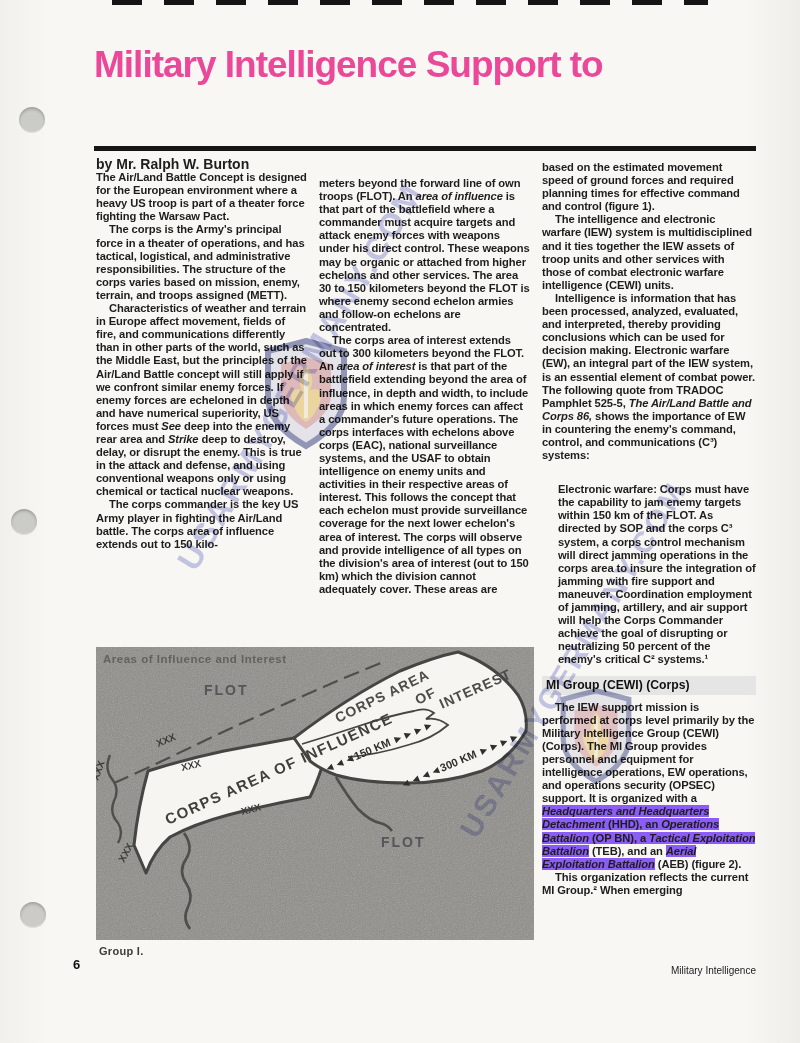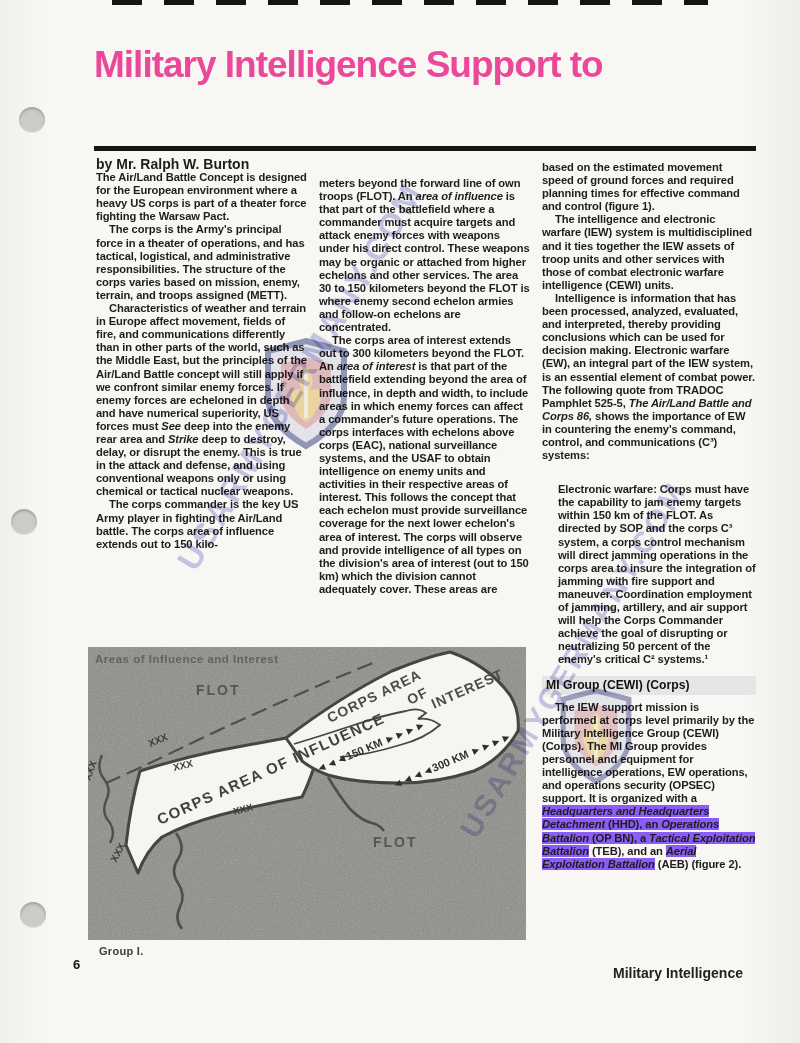--- a/index.html
+++ b/index.html
@@ -26,28 +26,28 @@
   .byline{margin:0 0 15px 0;font-size:14px;letter-spacing:0;}
   .col p{margin:0;}
   .col p.ind{text-indent:13px;}
   .col p.quote{margin:21px 0 2px 16px;}
   .col h3{margin:10px 0 6px;padding:3px 4px 2px;font-size:12.2px;letter-spacing:0;
     background:#e5e5e5;color:#101010;}
   .i{font-style:italic;}
   .bi{font-style:italic;font-weight:700;}
   .hl-pink{background:#8b5cf6;}
 
-  .figure{position:absolute;left:88px;top:647px;width:470px;height:293px;}
+  .figure{position:absolute;left:96px;top:647px;width:470px;height:293px;}
   .figure svg{display:block;}
   .figure svg text{font-family:"Liberation Sans","DejaVu Sans",sans-serif;font-weight:700;}
   .fig-caption{position:absolute;left:99px;top:945px;font-size:11px;font-weight:700;
     color:#3c3c3a;letter-spacing:.3px;}
   .page-num{position:absolute;left:73px;top:957px;font-size:13px;font-weight:700;color:#111;}
-  .journal{position:absolute;left:600px;top:965px;width:156px;text-align:center;
-    font-size:14px;font-weight:700;color:#222;}
+  .journal{position:absolute;left:600px;top:965px;width:156px;text-align:right;
+    font-size:10px;font-weight:400;color:#222;}
 
   .wm{position:absolute;font-weight:700;color:#7b7fd0;opacity:.42;letter-spacing:3px;
     white-space:nowrap;mix-blend-mode:multiply;pointer-events:none;}
   .wm1{left:186px;top:548px;font-size:33px;transform:rotate(-59deg);transform-origin:0 50%;}
   .wm2{left:468px;top:818px;font-size:30px;transform:rotate(-59deg);transform-origin:0 50%;}
   .shield{position:absolute;mix-blend-mode:multiply;pointer-events:none;}
   .shield.s1{left:262px;top:338px;opacity:.5;}
   .shield.s2{left:558px;top:688px;opacity:.45;}
 </style>
 </head>
@@ -59,40 +59,41 @@
   <div class="hole h1"></div>
   <div class="hole h2"></div>
   <div class="hole h3"></div>
 
   <h1 class="title"><span>Military Intelligence Support to</span><br></h1>
   <div class="rule"></div>
 
   <div class="col" id="col1">
     <p class="byline">by Mr. Ralph W. Burton</p>
     <div>
-        <p><span>The Air/Land Battle Concept is designed for the European environment where a heavy US corps is part of a theater force fighting the Warsaw Pact.</span></p>
+        <p><span>The Air/Land Battle Concept is designed for the European environment where a heavy US troop is part of a theater force fighting the Warsaw Pact.</span></p>
         <p class="ind"><span>The corps is the Army's principal force in a theater of operations, and has tactical, logistical, and administrative responsibilities. The structure of the corps varies based on mission, enemy, terrain, and troops assigned (METT).</span></p>
         <p class="ind"><span>Characteristics of weather and terrain in Europe affect movement, fields of fire, and communications differently than in other parts of the world, such as the Middle East, but the principles of the Air/Land Battle concept will still apply if we confront similar enemy forces. If enemy forces are echeloned in depth and have numerical superiority, US forces must </span><span class="bi">See</span><span> deep into the enemy rear area and </span><span class="bi">Strike</span><span> deep to destroy, delay, or disrupt the enemy. This is true in the attack and defense, and using conventional weapons only or using chemical or tactical nuclear weapons.</span></p>
         <p class="ind"><span>The corps commander is the key US Army player in fighting the Air/Land battle. The corps area of influence extends out to 150 kilo-</span></p>
       </div>
   </div>
   <div class="col" id="col2">
     <div>
         <p><span>meters beyond the forward line of own troops (FLOT). An </span><span class="i">area of influence</span><span> is that part of the battlefield where a commander must acquire targets and attack enemy forces with weapons under his direct control. These weapons may be organic or attached from higher echelons and other services. The area 30 to 150 kilometers beyond the FLOT is where enemy second echelon armies and follow-on echelons are concentrated.</span></p>
         <p class="ind"><span>The corps area of interest extends out to 300 kilometers beyond the FLOT. An </span><span class="i">area of interest</span><span> is that part of the battlefield extending beyond the area of influence, in depth and width, to include areas in which enemy forces can affect a commander's future operations. The corps interfaces with echelons above corps (EAC), national surveillance systems, and the USAF to obtain intelligence on enemy units and activities in their respective areas of interest. This follows the concept that each echelon must provide surveillance coverage for the next lower echelon's area of interest. The corps will observe and provide intelligence of all types on the division's area of interest (out to 150 km) which the division cannot adequately cover. These areas are</span></p>
       </div>
   </div>
   <div class="col" id="col3">
     <div>
         <p><span>based on the estimated movement speed of ground forces and required planning times for effective command and control (figure 1).</span></p>
         <p class="ind"><span>The intelligence and electronic warfare (IEW) system is multidisciplined and it ties together the IEW assets of troop units and other services with those of combat electronic warfare intelligence (CEWI) units.</span></p>
         <p class="ind"><span>Intelligence is information that has been processed, analyzed, evaluated, and interpreted, thereby providing conclusions which can be used for decision making. Electronic warfare (EW), an integral part of the IEW system, is an essential element of combat power. The following quote from TRADOC Pamphlet 525-5, </span><span class="bi">The Air/Land Battle and Corps 86,</span><span> shows the importance of EW in countering the enemy's command, control, and communications (C³) systems:</span></p>
         <p class="quote"><span>Electronic warfare: Corps must have the capability to jam enemy targets within 150 km of the FLOT. As directed by SOP and the corps C³ system, a corps control mechanism will direct jamming operations in the corps area to insure the integration of jamming with fire support and maneuver. Coordination employment of jamming, artillery, and air support will help the Corps Commander achieve the goal of disrupting or neutralizing 50 percent of the enemy's critical C² systems.¹</span></p>
         <h3><span>MI Group (CEWI) (Corps)</span></h3>
         <p class="ind"><span>The IEW support mission is performed at corps level primarily by the Military Intelligence Group (CEWI) (Corps). The MI Group provides personnel and equipment for intelligence operations, EW operations, and operations security (OPSEC) support. It is organized with a </span><span class="i hl-pink">Headquarters and Headquarters Detachment</span><span class="hl-pink"> (HHD), an </span><span class="i hl-pink">Operations Battalion</span><span class="hl-pink"> (OP BN), a </span><span class="i hl-pink">Tactical Exploitation Battalion</span><span> (TEB), and an </span><span class="i hl-pink">Aerial Exploitation Battalion</span><span> (AEB) (figure 2).</span></p>
+        <p class="ind"><span>This organization reflects the current MI Group.² When emerging</span></p>
       </div>
   </div>
 
   <div class="figure">
     <svg width="438" height="293" viewBox="0 0 438 293">
       <defs>
         <filter id="noiseF" x="0" y="0" width="100%" height="100%">
           <feTurbulence type="fractalNoise" baseFrequency="0.85" numOctaves="2" result="n"></feTurbulence>
           <feColorMatrix in="n" type="matrix" values="0 0 0 0 0  0 0 0 0 0  0 0 0 0 0  0.55 0.55 0.55 0 0"></feColorMatrix>
         </filter>

